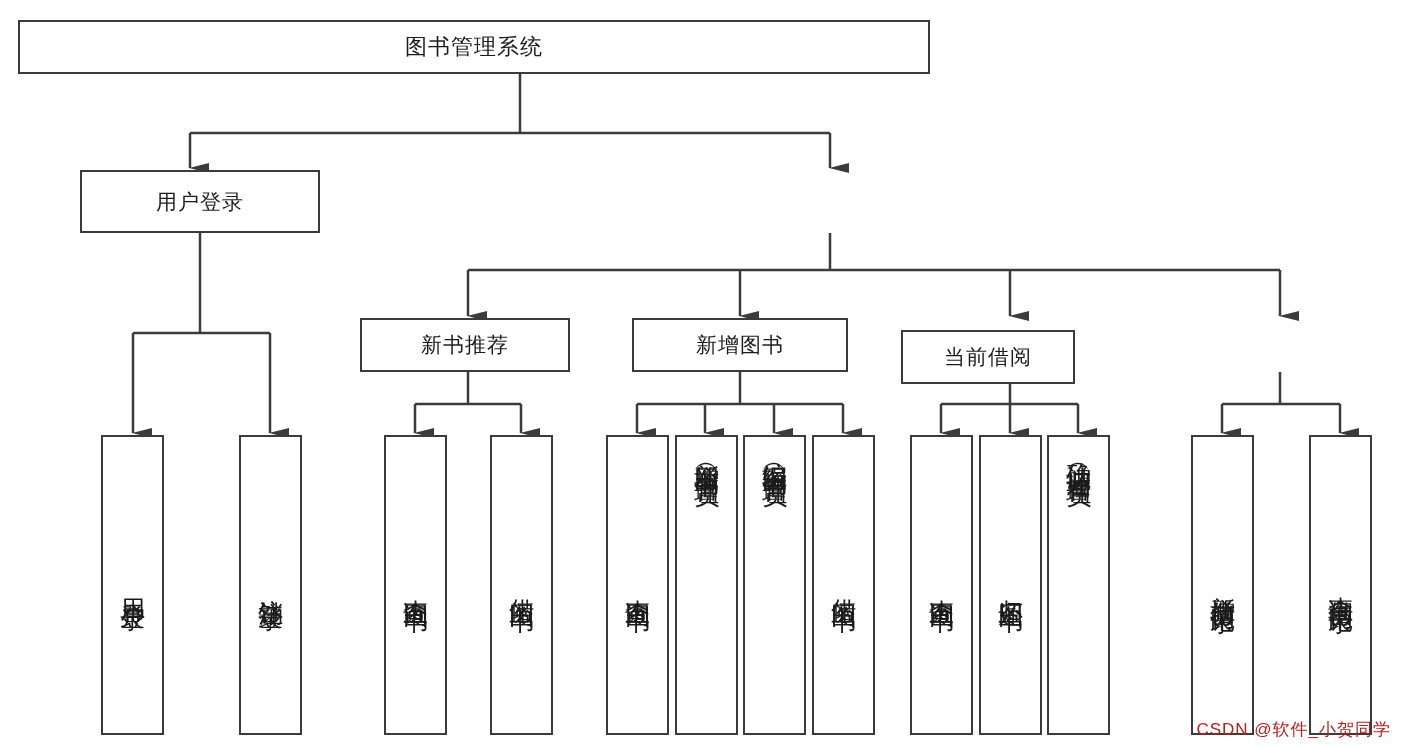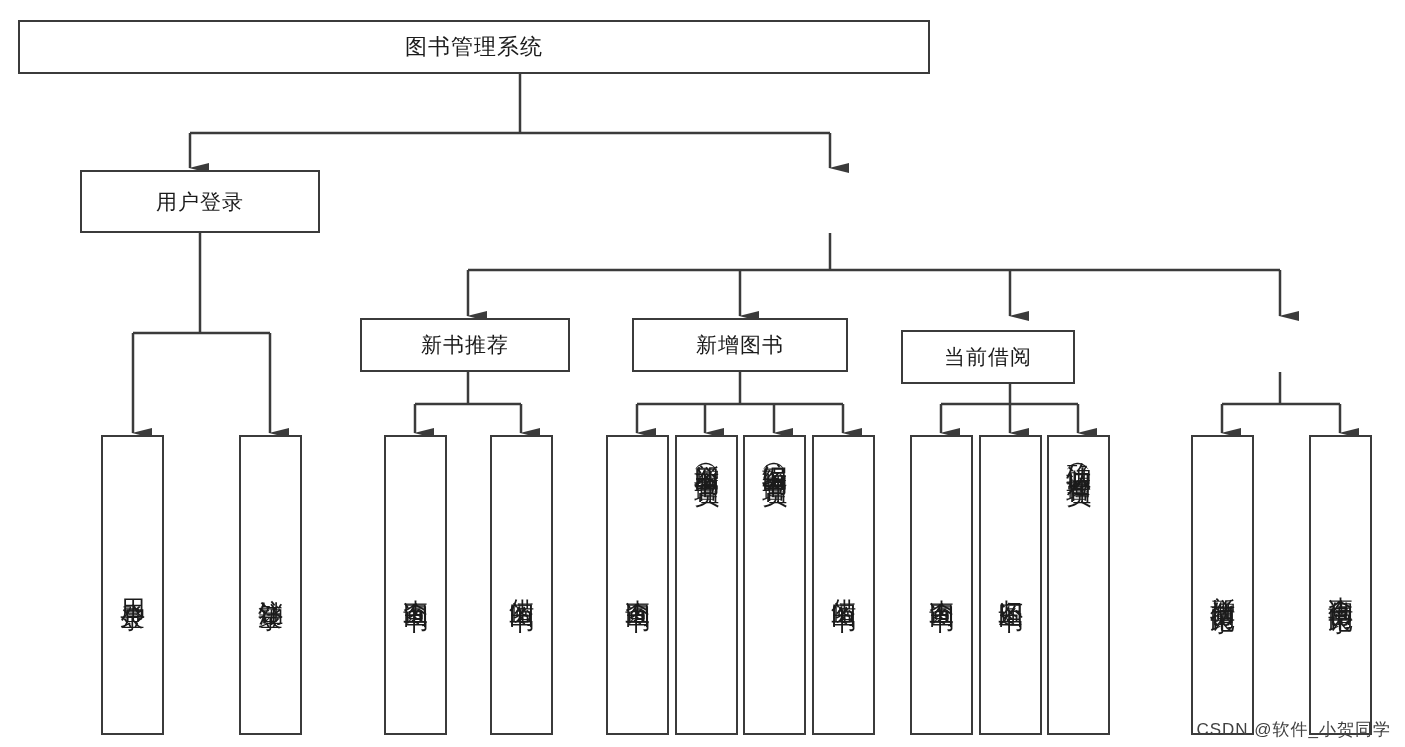--- a/index.html
+++ b/index.html
@@ -60,21 +60,21 @@
   }
   .node.vert.mid{
     align-items:center;
     padding-top:0;
   }
   .watermark{
     position:absolute;
     right:14px;
     bottom:6px;
     font-size:17px;
-    color:#404040;
+    color:#b91c1c;
     letter-spacing:1px;
     z-index:6;
     white-space:nowrap;
     user-select:none;
   }
 </style>
 </head>
 <body>
 
 <div id="canvas">

